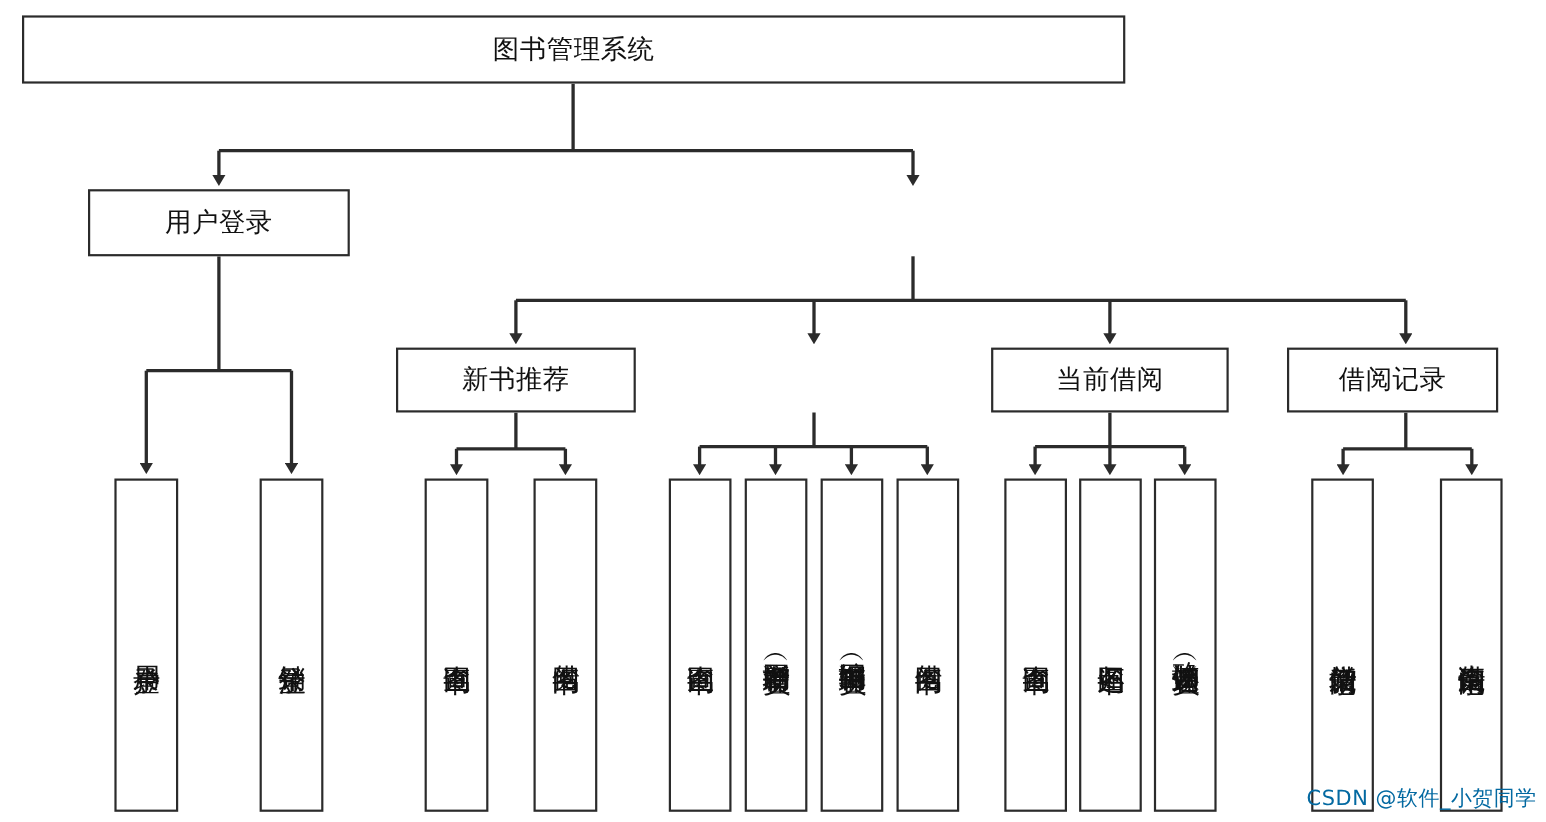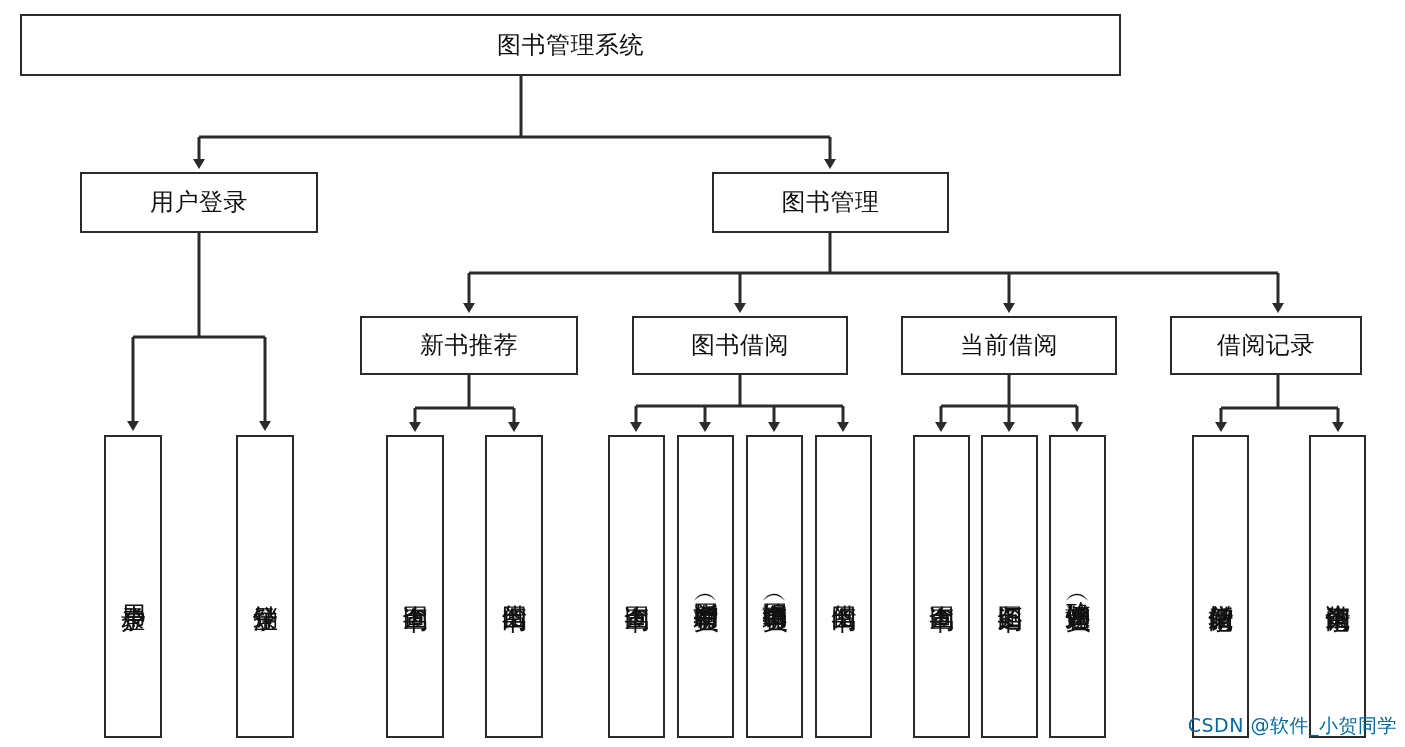--- a/index.html
+++ b/index.html
@@ -114,39 +114,33 @@
       <path d="M1009,406 L1009,423" marker-end="url(#arrow)"></path>
       <path d="M1077,406 L1077,423" marker-end="url(#arrow)"></path>
 
       <path d="M1278,375 L1278,408"></path>
       <path d="M1221,408 L1338,408"></path>
       <path d="M1221,408 L1221,423" marker-end="url(#arrow)"></path>
       <path d="M1338,408 L1338,423" marker-end="url(#arrow)"></path>
     </g>
   </svg>
 
-  <div class="node node-h" style="left:20px; top:14px; width:1101px; height:62px;">
+  <div class="node node-h" style="left:20px; top:14px; width:1003px; height:62px;">
     <span class="label">图书管理系统</span>
   </div>
 
   <div class="node node-h" style="left:80px; top:172px; width:238px; height:61px;">
     <span class="label">用户登录</span>
   </div>
 
-  <div class="node node-h" style="left:712px; top:172px; width:237px; height:61px;">
-    <span class="label">图书管理</span>
-  </div>
 
   <div class="node node-h" style="left:360px; top:316px; width:218px; height:59px;">
     <span class="label">新书推荐</span>
   </div>
 
-  <div class="node node-h" style="left:632px; top:316px; width:216px; height:59px;">
-    <span class="label">图书借阅</span>
-  </div>
 
   <div class="node node-h" style="left:901px; top:316px; width:216px; height:59px;justify-content:center;">
     <span class="label">当前借阅</span>
   </div>
 
   <div class="node node-h" style="left:1170px; top:316px; width:192px; height:59px;">
     <span class="label">借阅记录</span>
   </div>
 
   <div class="node node-v" style="left:104px; top:435px; width:58px; height:303px;">

